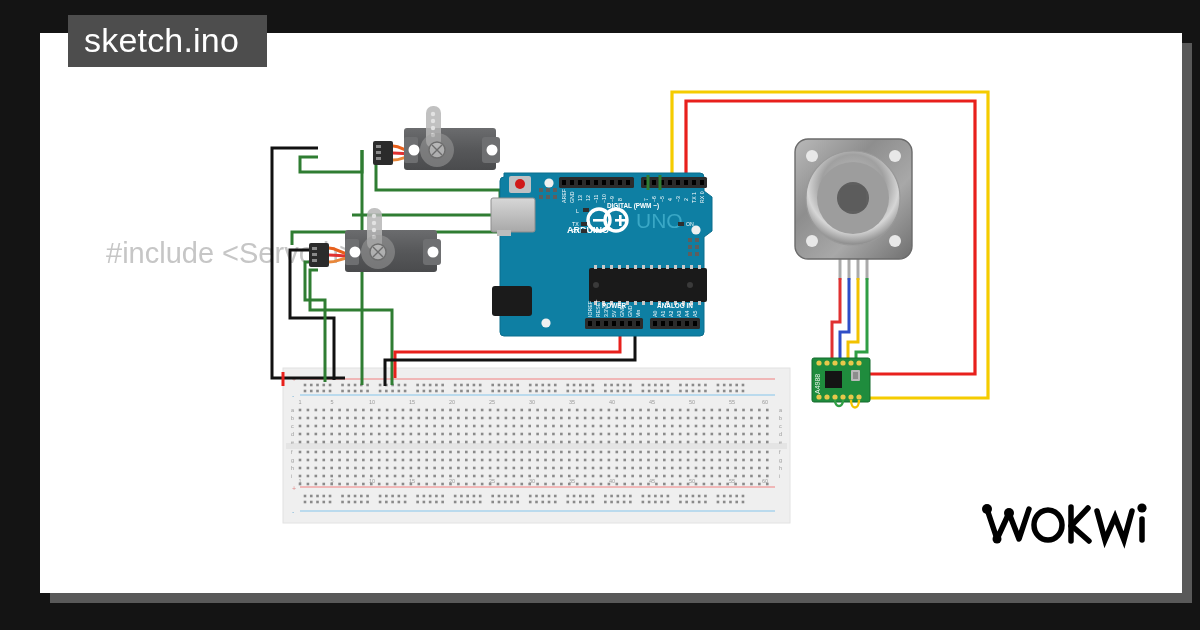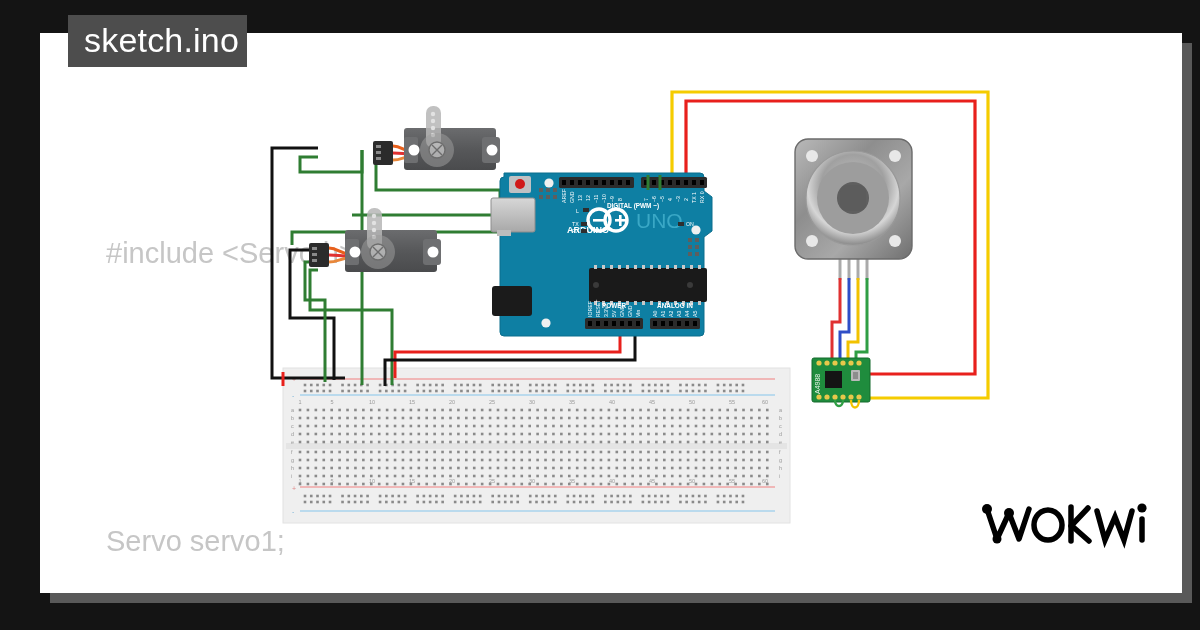--- a/index.html
+++ b/index.html
@@ -21,21 +21,21 @@
     position: absolute; left: 40px; top: 33px;
     width: 1142px; height: 560px;
     background: #ffffff;
     overflow: hidden;
   }
 
   
   .tab {
     position: absolute; left: 68px; top: 15px;
     background: #4d4d4d; color: #ffffff;
-    padding: 5px 8px 7px 16px;
+    padding: 5px 28px 7px 16px;
     font-size: 34px; line-height: 1.18;
     font-weight: 400; letter-spacing: .2px;
     z-index: 40;
   }
 
   
   .code {
     position: absolute; left: 66px; top: 100px;
     width: 1060px;
     color: #c6c6c6;
@@ -57,21 +57,20 @@
 
 <div id="stage">
 
   <div class="card-shadow"></div>
 
   <div class="card">
 
     <div class="code">
       <span class="ln">#include &lt;Servo.h&gt;</span>
       <span class="blank"></span>
-      <span class="ln">Servo servo1;</span>
       
       
       
       
       
       
       
     </div>
 
     <svg class="diagram" viewBox="0 0 1200 630" style="left:-40px; top:-33px;">

